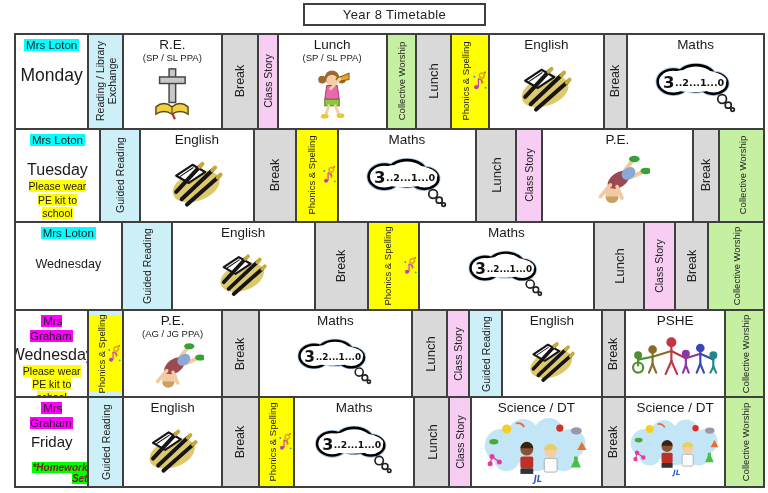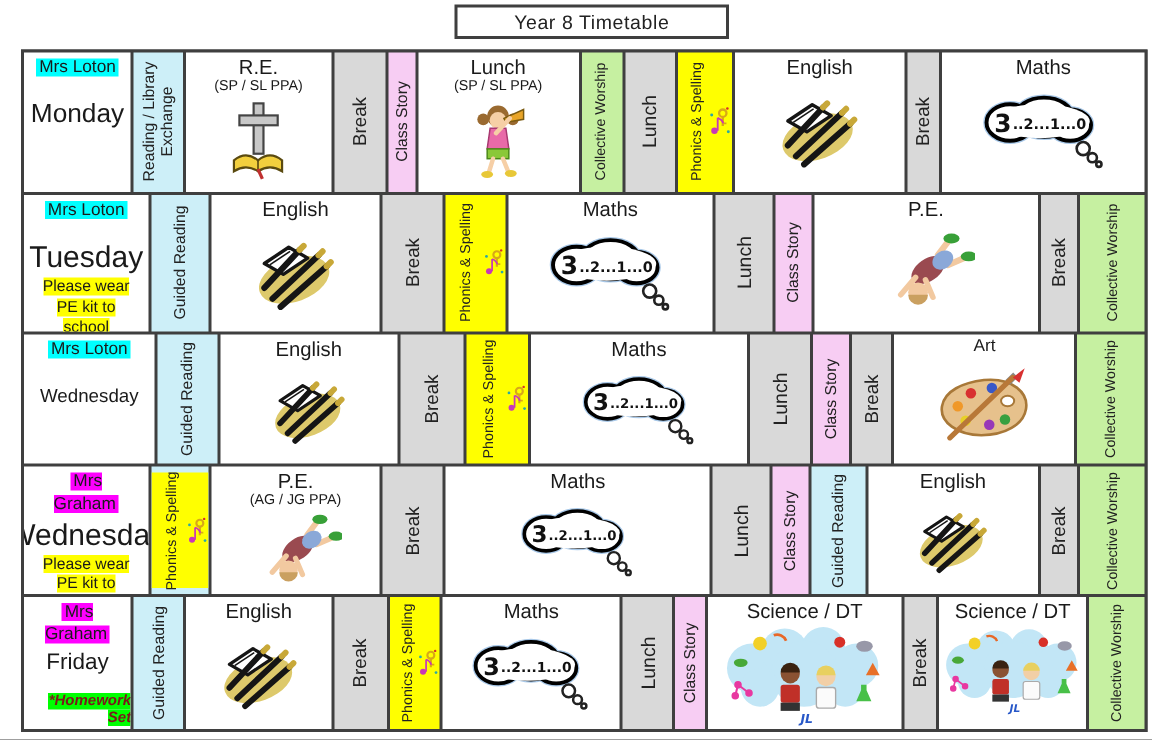--- a/index.html
+++ b/index.html
@@ -32,21 +32,21 @@
   .v-cw{font-size:9.5px}.v-ph{font-size:9.5px;left:36%}
   .wrap2{white-space:normal;width:86px;text-align:center;line-height:1.15;font-size:10.5px}
   .ph-ico{position:absolute;right:0;top:50%;transform:translateY(-50%);z-index:1;}
   .phonics-thu{background:#cdeff8;}
   .phonics-thu::before{content:"";position:absolute;left:0;right:0;top:4px;bottom:4px;background:#ffff00;}
   .day-cell{display:flex;flex-direction:column;align-items:center;padding-top:3px;box-sizing:border-box;}
   .teacher{font-size:11.5px;line-height:1.3;text-align:center;}
   .tw2{max-width:52px;}
   .hl-cyan{background:#00ffff;padding:0 2px;}
   .hl-mag{background:#ff00ff;padding:0 2px;}
-  .day-name{font-size:20px;margin-top:2px;}
+  .day-name{font-size:16px;margin-top:2px;}
   .day-lg{font-size:17.5px;margin-top:12px;}
   .day-wed{font-size:12.5px;margin-top:16px;}
   .day-fri{font-size:15px;}
   .note{font-size:10.5px;line-height:1.25;text-align:center;max-width:66px;margin-top:1px;}
   .hl-yel{background:#ffff00;}
   .hw-note{font-size:10px;font-style:italic;margin-top:12px;text-align:right;}
   .hl-grn{background:#00ff00;color:#7a1a1a;font-weight:bold;}
   .subj{display:flex;flex-direction:column;align-items:center;padding-top:2px;box-sizing:border-box;}
   .subj-title{font-size:13.5px;white-space:nowrap;}
   .subj-title.small{font-size:11.5px;}
@@ -412,26 +412,20 @@
     </div>
     <div class="cell bg-gray" style="flex:34 0 0">
       <div class="vrot v-lunch">Lunch</div>
     </div>
     <div class="cell bg-pink" style="flex:21 0 0">
       <div class="vrot">Class Story</div>
     </div>
     <div class="cell bg-gray" style="flex:22 0 0">
       <div class="vrot v-break">Break</div>
     </div>
-    <div class="cell subj" style="flex:102 0 0">
-      <div class="subj-title small">Art</div>
-      <svg class="mt" width="70" height="52">
-          <use href="#ic-art"></use>
-        </svg>
-    </div>
     <div class="cell bg-green" style="flex:38 0 0">
       <div class="vrot v-cw">Collective Worship</div>
     </div>
   </div>
 
   <div class="trow" style="flex:88 0 0">
     <div class="cell day-cell" style="flex:74 0 0">
       <div class="teacher tw2"><span class="hl-mag">Mrs Graham</span></div>
       <div class="day-name">Wednesday</div>
       <div class="note"><span class="hl-yel">Please wear PE kit to school</span></div>
@@ -469,20 +463,26 @@
     </div>
     <div class="cell subj" style="flex:101 0 0">
       <div class="subj-title">English</div>
       <svg class="mt" width="62" height="50">
           <use href="#ic-english"></use>
         </svg>
     </div>
     <div class="cell bg-gray" style="flex:22 0 0">
       <div class="vrot v-break">Break</div>
     </div>
+    <div class="cell subj" style="flex:102 0 0">
+      <div class="subj-title">PSHE</div>
+      <svg class="mt" width="94" height="42">
+          <use href="#ic-pshe"></use>
+        </svg>
+    </div>
     <div class="cell bg-green" style="flex:38 0 0">
       <div class="vrot v-cw">Collective Worship</div>
     </div>
   </div>
 
   <div class="trow" style="flex:90 0 0">
     <div class="cell day-cell" style="flex:74 0 0">
       <div class="teacher tw2"><span class="hl-mag">Mrs Graham</span></div>
       <div class="day-name day-fri">Friday</div>
       <div class="hw-note"><span class="hl-grn">*Homework Set</span></div>

